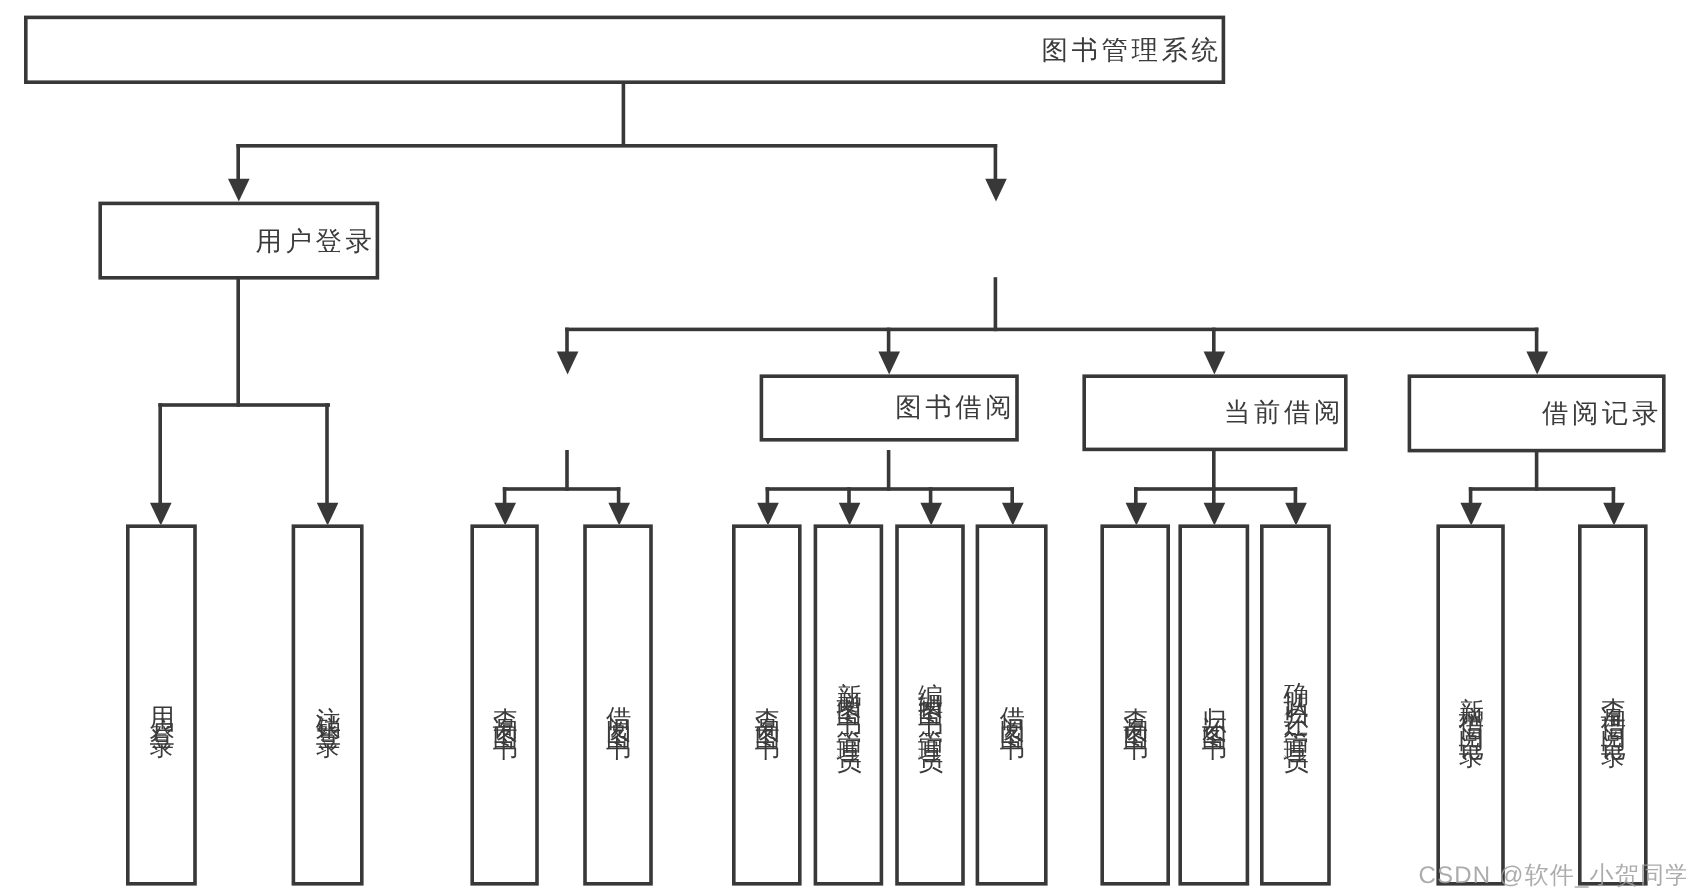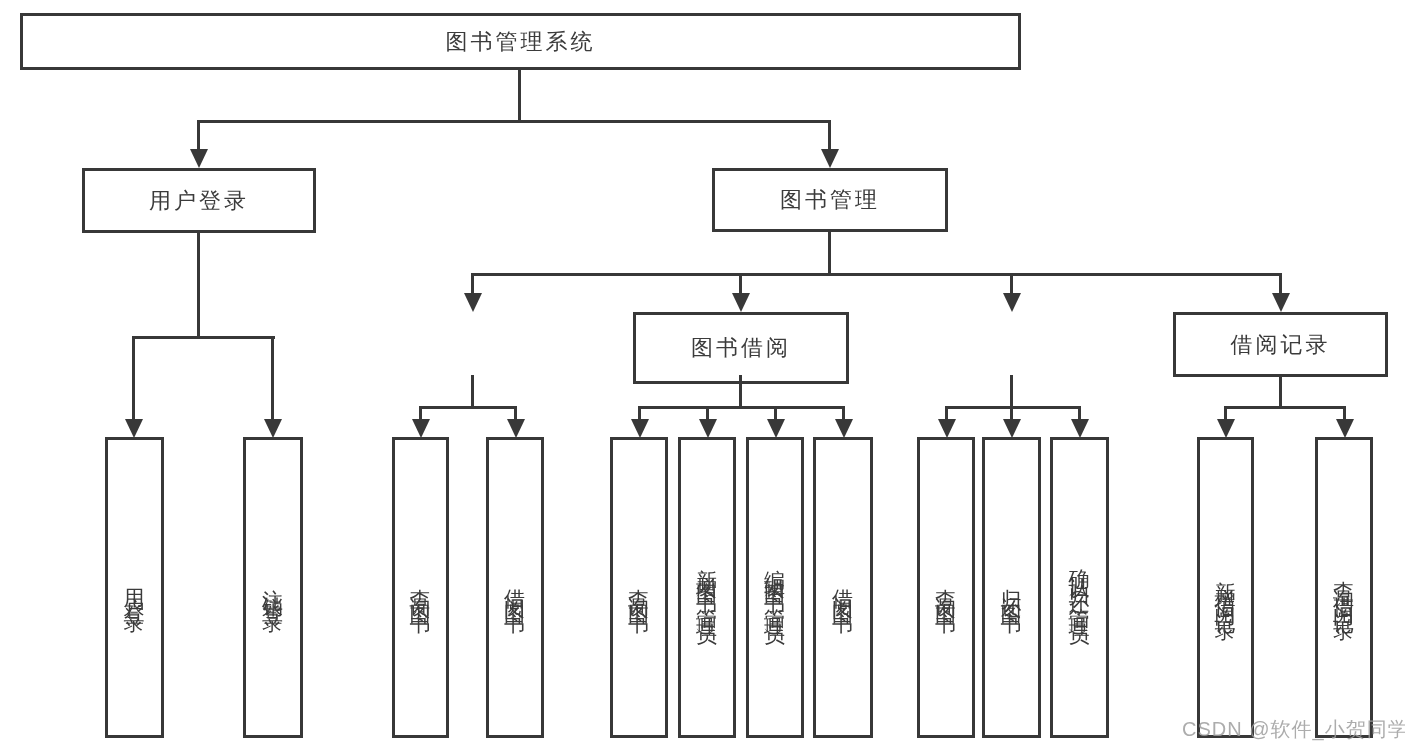--- a/index.html
+++ b/index.html
@@ -13,21 +13,21 @@
     width:1405px;height:747px;
     background:var(--bg);
     overflow:hidden;
     font-family:"Liberation Sans", sans-serif;
   }
   .hbox{
     position:absolute;
     box-sizing:border-box;
     border:3px solid var(--line);
     background:#fff;
-    display:flex;align-items:center;justify-content:center;
+    display:flex;align-items:center;justify-content:flex-end;
     color:var(--text);
     font-size:22px;
     letter-spacing:3px;
     white-space:nowrap;
   }
   .vbox{
     position:absolute;
     box-sizing:border-box;
     border:3px solid var(--line);
     background:#fff;
@@ -78,44 +78,44 @@
   <div class="vline" style="left:518px;top:69px;height:53px;"></div>
   <div class="hline" style="left:197px;top:120px;width:634px;"></div>
   <div class="vline" style="left:197px;top:120px;height:33px;"></div>
   <div class="arrowhead" style="left:190px;top:149px;"></div>
   <div class="vline" style="left:828px;top:120px;height:33px;"></div>
   <div class="arrowhead" style="left:821px;top:149px;"></div>
 
   <div class="hbox" style="left:82px;top:168px;width:234px;height:65px;">
     <span>用户登录</span>
   </div>
-  <div class="hbox" style="left:712px;top:168px;width:236px;height:64px;">
-    <span>图书管理</span>
-  </div>
 
   <div class="vline" style="left:197px;top:232px;height:107px;"></div>
   <div class="hline" style="left:132px;top:336px;width:143px;"></div>
   <div class="vline" style="left:132px;top:336px;height:87px;"></div>
   <div class="arrowhead" style="left:125px;top:419px;"></div>
   <div class="vline" style="left:271px;top:336px;height:87px;"></div>
   <div class="arrowhead" style="left:264px;top:419px;"></div>
 
   <div class="vline" style="left:828px;top:231px;height:45px;"></div>
   <div class="hline" style="left:471px;top:273px;width:811px;"></div>
   <div class="vline" style="left:471px;top:273px;height:25px;"></div>
   <div class="arrowhead" style="left:464px;top:293px;"></div>
   <div class="vline" style="left:739px;top:273px;height:25px;"></div>
   <div class="arrowhead" style="left:732px;top:293px;"></div>
   <div class="vline" style="left:1010px;top:273px;height:25px;"></div>
   <div class="arrowhead" style="left:1003px;top:293px;"></div>
   <div class="vline" style="left:1279px;top:273px;height:25px;"></div>
   <div class="arrowhead" style="left:1272px;top:293px;"></div>
 
-  <div class="hbox" style="left:633px;top:312px;width:216px;height:72px;">
+  <div class="hbox" style="left:633px;top:312px;width:216px;height:56px;">
     <span>图书借阅</span>
+  </div>
+  <div class="hbox" style="left:902px;top:312px;width:221px;height:64px;">
+    <span>当前借阅</span>
   </div>
   <div class="hbox" style="left:1173px;top:312px;width:215px;height:65px;">
     <span>借阅记录</span>
   </div>
 
   <div class="vline" style="left:471px;top:375px;height:34px;"></div>
   <div class="hline" style="left:419px;top:406px;width:98px;"></div>
   <div class="vline" style="left:419px;top:406px;height:17px;"></div>
   <div class="arrowhead" style="left:412px;top:419px;"></div>
   <div class="vline" style="left:514px;top:406px;height:17px;"></div>

